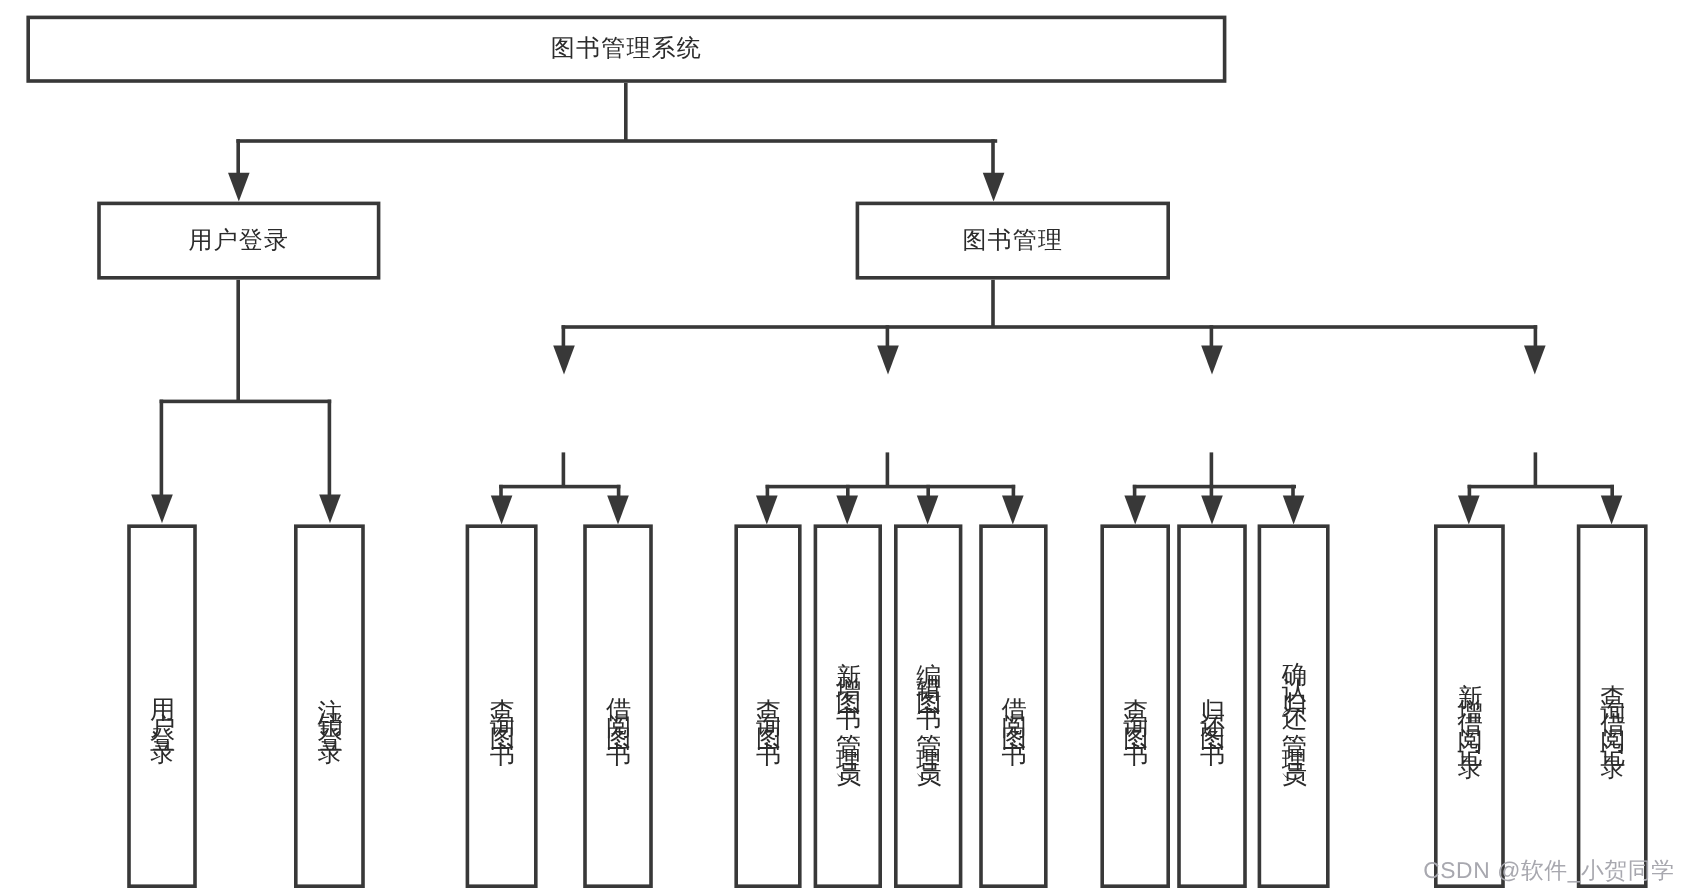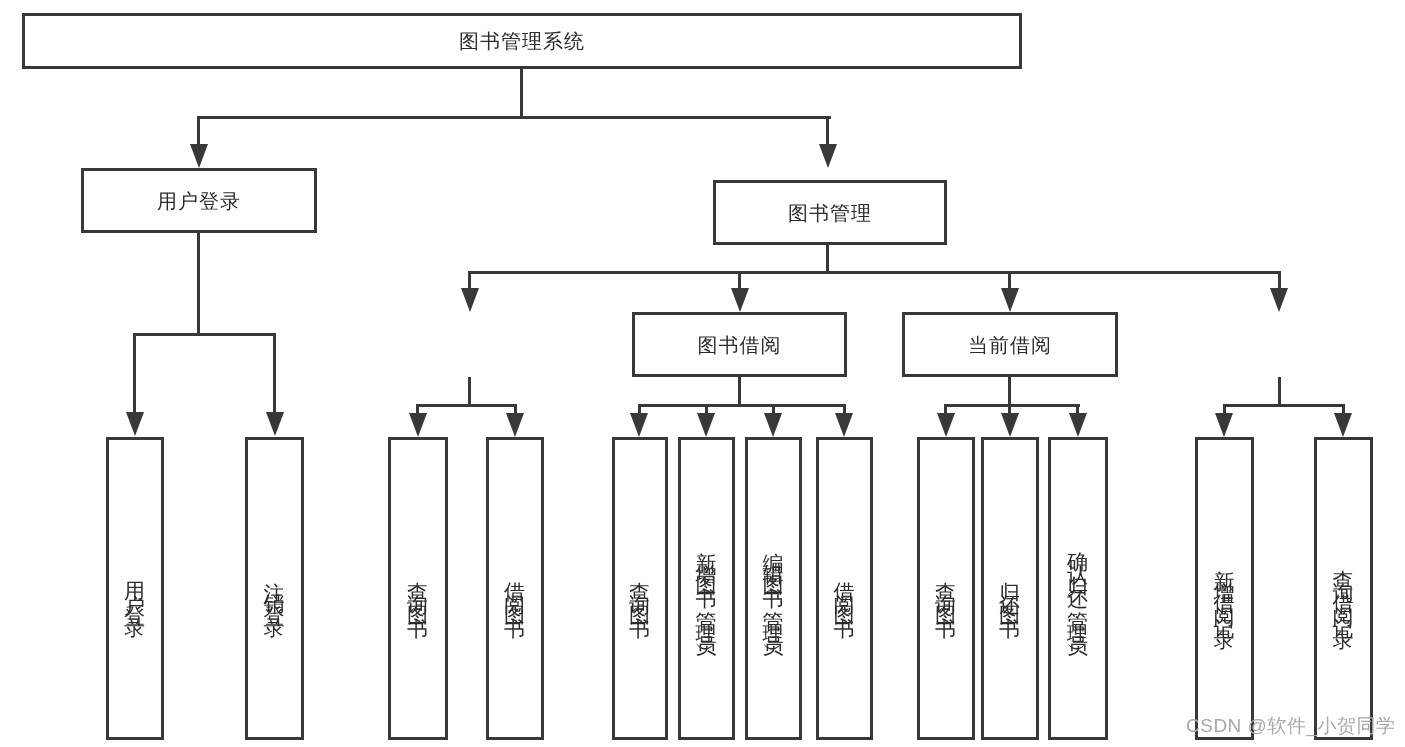--- a/index.html
+++ b/index.html
@@ -63,42 +63,40 @@
   <div class="box" style="left:22px;top:13px;width:1000px;height:56px">图书管理系统</div>
 
   <div class="vline" style="left:520px;top:69px;height:49px"></div>
   <div class="hline" style="left:197px;top:116px;width:634px"></div>
   <div class="vline" style="left:197px;top:116px;height:30px"></div>
   <div class="arrow" style="left:190px;top:144px"></div>
   <div class="vline" style="left:826px;top:116px;height:30px"></div>
   <div class="arrow" style="left:819px;top:144px"></div>
 
   <div class="box" style="left:81px;top:168px;width:236px;height:65px">用户登录</div>
-  <div class="box" style="left:713px;top:180px;width:234px;height:65px">图书管理</div>
+  <div class="box" style="left:713px;top:168px;width:262px;height:65px">图书管理</div>
 
   <div class="vline" style="left:197px;top:233px;height:102px"></div>
   <div class="hline" style="left:133px;top:333px;width:143px"></div>
   <div class="vline" style="left:133px;top:333px;height:80px"></div>
   <div class="arrow" style="left:126px;top:412px"></div>
   <div class="vline" style="left:273px;top:333px;height:80px"></div>
   <div class="arrow" style="left:266px;top:412px"></div>
 
   <div class="vline" style="left:826px;top:233px;height:40px"></div>
   <div class="hline" style="left:468px;top:271px;width:813px"></div>
   <div class="vline" style="left:468px;top:271px;height:19px"></div>
   <div class="arrow" style="left:461px;top:288px"></div>
   <div class="vline" style="left:738px;top:271px;height:19px"></div>
   <div class="arrow" style="left:731px;top:288px"></div>
   <div class="vline" style="left:1008px;top:271px;height:19px"></div>
   <div class="arrow" style="left:1001px;top:288px"></div>
   <div class="vline" style="left:1278px;top:271px;height:19px"></div>
   <div class="arrow" style="left:1270px;top:288px"></div>
 
-  <div class="box" style="left:632px;top:312px;width:215px;height:65px">图书借阅</div>
-  <div class="box" style="left:902px;top:312px;width:216px;height:65px">当前借阅</div>
 
   <div class="vline" style="left:468px;top:377px;height:29px"></div>
   <div class="hline" style="left:416px;top:404px;width:101px"></div>
   <div class="vline" style="left:416px;top:404px;height:10px"></div>
   <div class="arrow" style="left:409px;top:413px"></div>
   <div class="vline" style="left:514px;top:404px;height:10px"></div>
   <div class="arrow" style="left:506px;top:413px"></div>
 
   <div class="vline" style="left:738px;top:377px;height:29px"></div>
   <div class="hline" style="left:638px;top:404px;width:208px"></div>

